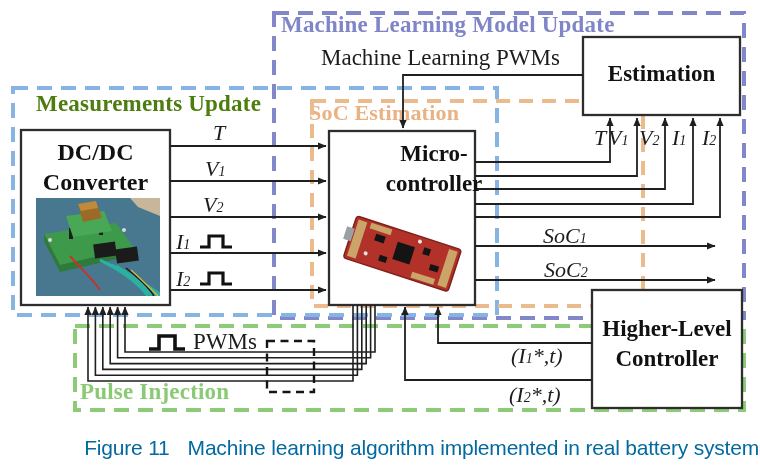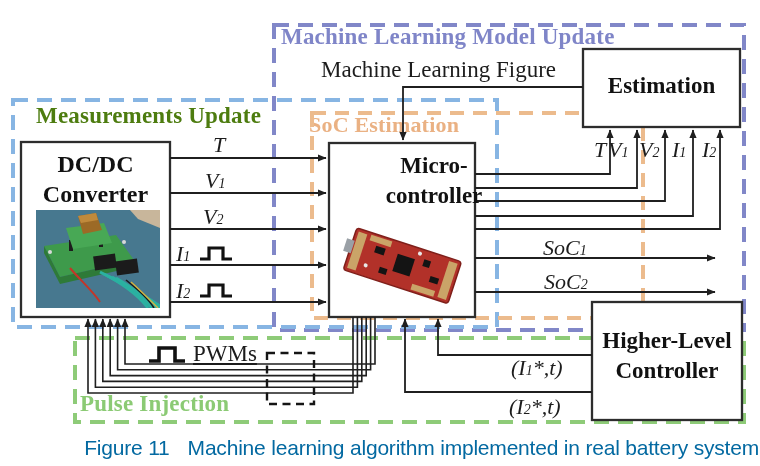--- a/index.html
+++ b/index.html
@@ -1,20 +1,20 @@
 <!DOCTYPE html>
 <html><head>
 <meta charset="utf-8">
 <style>
   html,body{margin:0;padding:0;background:#ffffff;}
   #figure-root{
     position:relative;width:760px;height:466px;background:#ffffff;overflow:hidden;
     font-family:"Liberation Serif","DejaVu Serif",serif;
   }
-  .stage{position:absolute;left:0;top:12px;width:760px;height:432px;}
+  .stage{position:absolute;left:0;top:0;width:760px;height:432px;}
   svg.wires{position:absolute;left:0;top:0;z-index:1;}
   .lbl{position:absolute;white-space:nowrap;color:#1c1c1c;z-index:3;line-height:1.05;}
   .under{z-index:0;}
   .grp{font-weight:bold;letter-spacing:0.2px;}
   .sig{font-size:22px;font-style:italic;display:flex;align-items:center;}
   .sig sub{font-size:14px;font-style:italic;line-height:0;transform:translateY(3px);}
   .boxtitle{font-weight:bold;text-align:center;color:#111;}
   .photo{position:absolute;z-index:2;overflow:hidden;}
   .caption{
     position:absolute;left:3px;top:436px;width:756px;z-index:3;
@@ -95,21 +95,21 @@
     <div class="lbl boxtitle" style="left:329px;top:139px;width:146px;font-size:23px;line-height:1.3;margin-left:32px;">
       <div>Micro-</div>
       <div>controller</div>
     </div>
     <div class="lbl boxtitle" style="left:583px;top:62px;width:157px;font-size:23px;">Estimation</div>
     <div class="lbl boxtitle" style="left:592px;top:314px;width:150px;font-size:23px;line-height:1.3;">
       <div>Higher-Level</div>
       <div>Controller</div>
     </div>
 
-    <div class="lbl" style="left:321px;top:46px;font-size:23px;">Machine Learning Figure</div>
+    <div class="lbl" style="left:321px;top:46px;font-size:23px;">Machine Learning PWMs</div>
 
     <div class="lbl sig" style="left:213px;top:121px;">
       <i>T</i>
         <sub></sub>
     </div>
     <div class="lbl sig" style="left:205px;top:157px;">
       <i>V</i>
         <sub>1</sub>
     </div>
     <div class="lbl sig" style="left:203px;top:193px;">
@@ -165,21 +165,21 @@
       <i>(I</i>
         <sub>1</sub>
         <i>*,t)</i>
     </div>
     <div class="lbl sig" style="left:509px;top:383px;">
       <i>(I</i>
         <sub>2</sub>
         <i>*,t)</i>
     </div>
 
-    <div class="lbl" style="left:147px;top:330px;display:flex;align-items:center;font-size:23px;text-decoration:underline;">
+    <div class="lbl" style="left:147px;top:330px;display:flex;align-items:center;font-size:23px;">
       <svg class="pulse-ic" width="40" height="19" viewBox="0 0 40 19">
         <path d="M2,16 H12 V3 H28 V16 H38" fill="none" stroke="#111" stroke-width="3.6"></path>
       </svg>
       <span style="margin-left:6px;">PWMs</span>
     </div>
 
     <div class="photo" style="left:36px;top:198px;width:124px;height:98px;">
       <svg width="124" height="98" viewBox="0 0 124 98">
         <rect x="0" y="0" width="124" height="98" fill="#47788f"></rect>
         <polygon points="94,0 124,0 124,18 102,9" fill="#c8b69b"></polygon>

